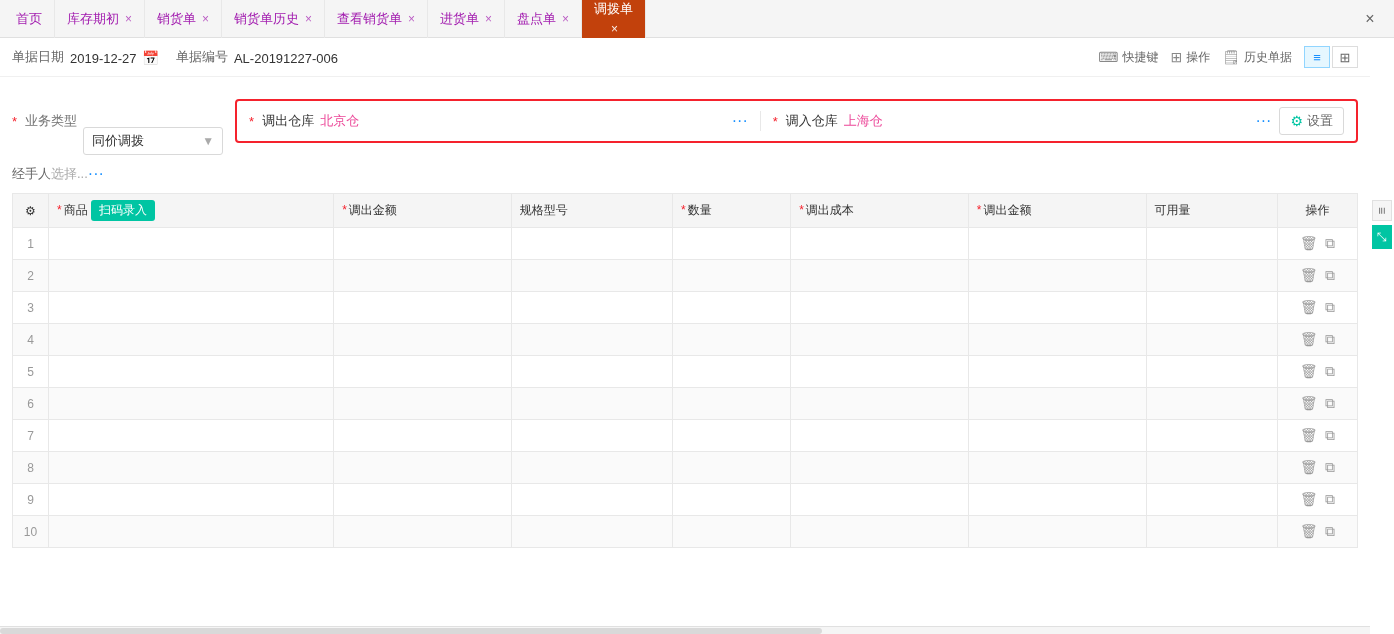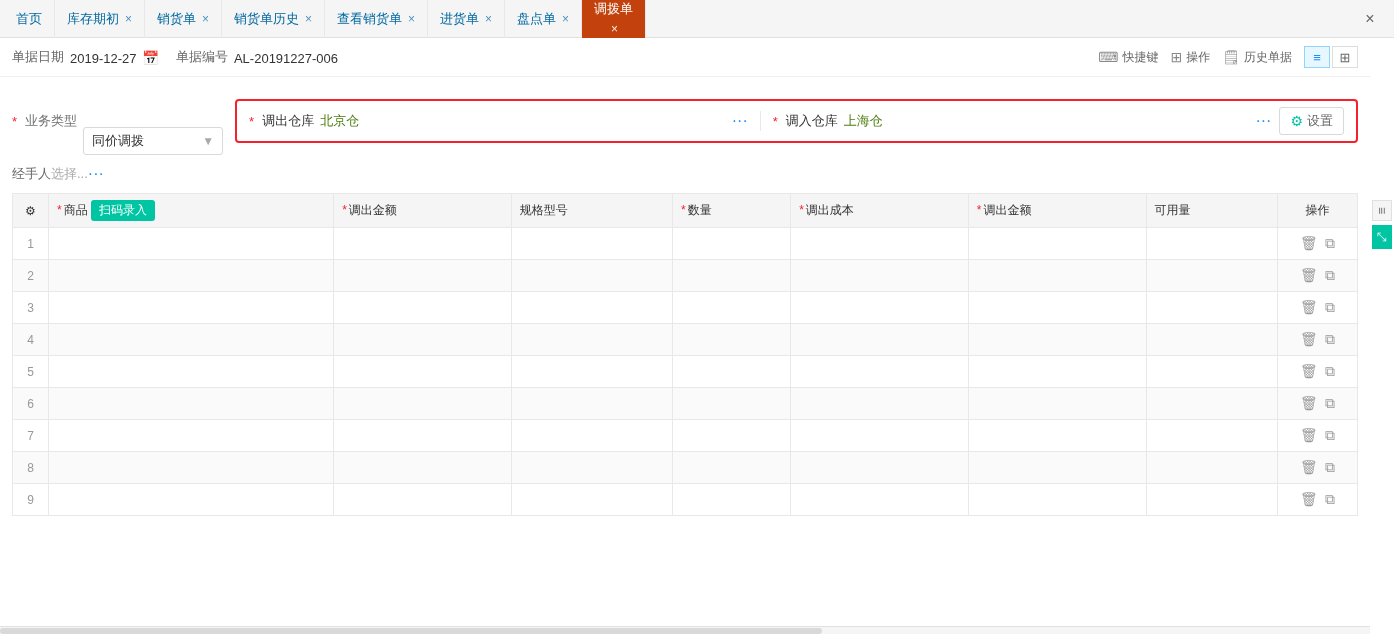--- a/index.html
+++ b/index.html
@@ -8,21 +8,21 @@
     
     .tab-bar {
       display: flex; align-items: center;
       background: #f5f5f5; border-bottom: 1px solid #e0e0e0;
       height: 38px; padding: 0 8px;
       position: relative;
     }
     .tab-item {
       display: flex; align-items: center; gap: 4px;
       padding: 0 12px; height: 38px; cursor: pointer;
-      font-size: 13px; color: #0369a1;
+      font-size: 13px; color: #a21caf;
       border-right: 1px solid #e8e8e8;
       white-space: nowrap;
     }
     .tab-item:first-child { padding-left: 8px; }
     .tab-item.active {
       background: #c2410c; color: #fff; font-weight: 500; flex-direction: column;
     }
     .tab-item .close-icon {
       font-size: 12px; color: inherit; opacity: 0.7;
       cursor: pointer; margin-left: 2px;
@@ -97,21 +97,21 @@
       margin-left: 12px;
       display: flex; align-items: center;
       padding: 6px 12px;
       gap: 0;
     }
     .warehouse-field {
       display: flex; align-items: center; gap: 6px;
       flex: 1;
     }
     .warehouse-field-label { color: #333; white-space: nowrap; }
-    .warehouse-field-value { color: #4d7c0f; font-size: 13px; }
+    .warehouse-field-value { color: #ec4899; font-size: 13px; }
     .warehouse-separator {
       width: 1px; height: 20px; background: #e8e8e8; margin: 0 12px;
     }
 
     
     .settings-btn {
       display: flex; align-items: center; gap: 4px;
       border: 1px solid #d9d9d9; border-radius: 3px;
       padding: 3px 10px; background: #fff; cursor: pointer;
       color: #666; font-size: 13px; height: 28px;
@@ -468,20 +468,34 @@
       <td></td>
       <td></td>
       <td></td>
       <td></td>
       <td></td>
       <td class="op-cell">
         <span class="op-icon">🗑</span>
         <span class="op-icon">⧉</span>
       </td>
     </tr>
+          <tr>
+      <td class="row-num">10</td>
+      <td></td>
+      <td></td>
+      <td></td>
+      <td></td>
+      <td></td>
+      <td></td>
+      <td></td>
+      <td class="op-cell">
+        <span class="op-icon">🗑</span>
+        <span class="op-icon">⧉</span>
+      </td>
+    </tr>
         </tbody>
     </table>
   </div>
 
   <div class="scroll-area">
     <div class="scroll-thumb"></div>
   </div>
 </div>
 
 <div class="right-sidebar">

